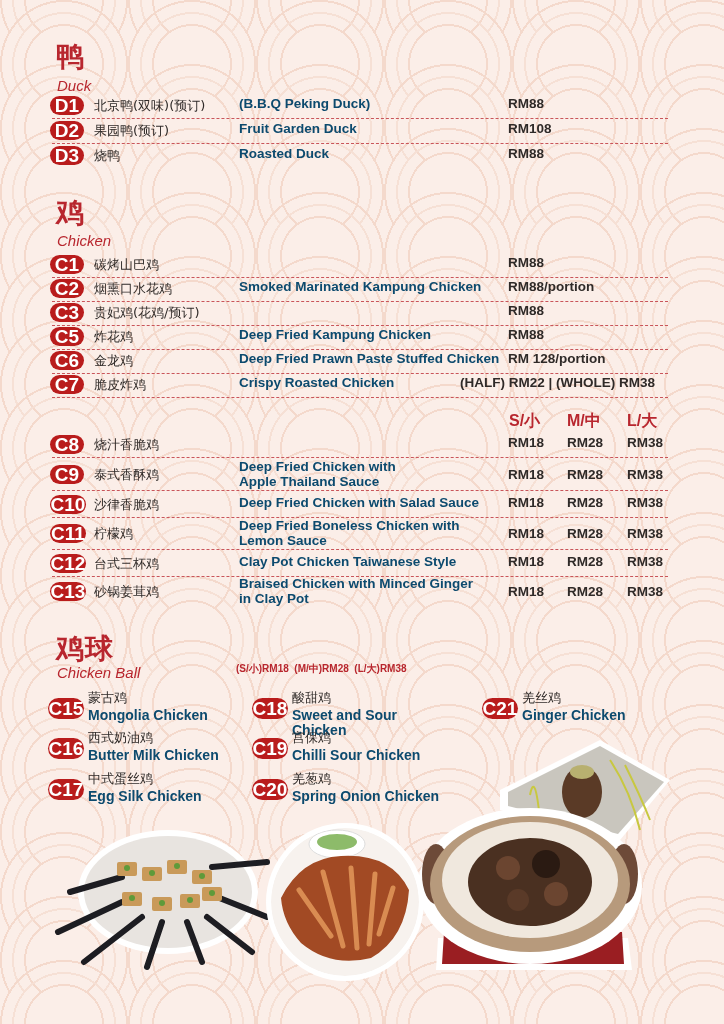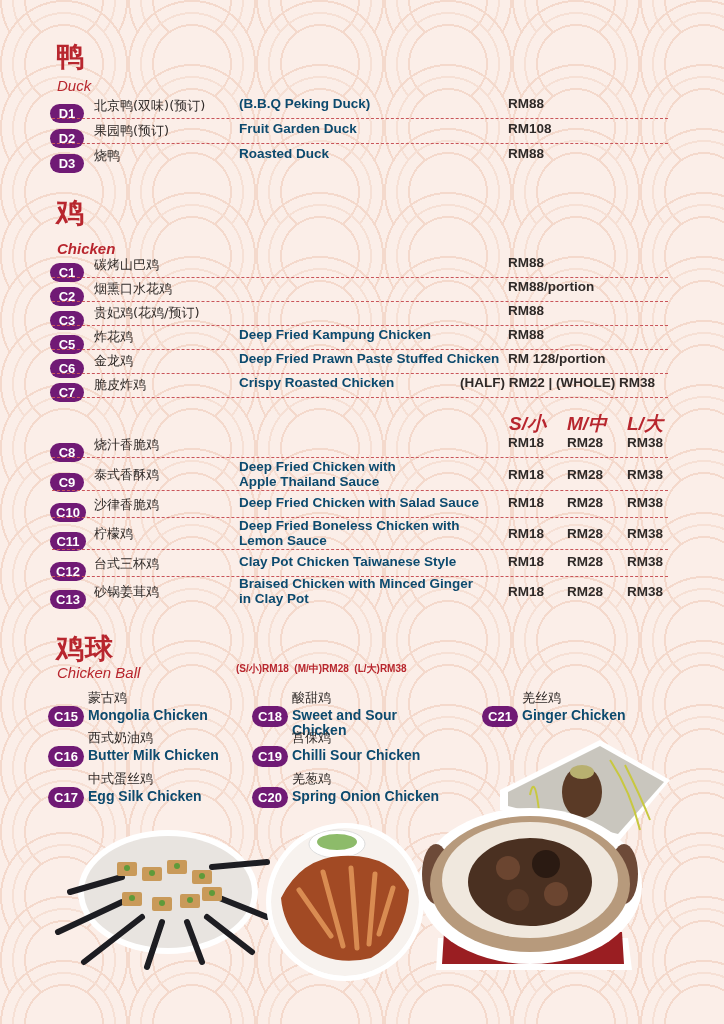--- a/index.html
+++ b/index.html
@@ -27,38 +27,38 @@
     font-style: italic; font-size: 15px; color: #b8262e;
   }
   .row { position: absolute; left: 50px; width: 618px; height: 24px; }
   .row .dash {
     position: absolute; left: 2px; right: 0; bottom: -1px;
     border-bottom: 1.5px dashed #c9555a;
   }
   .badge {
     position: absolute; left: 0; top: 2px;
     width: 34px; height: 19px; border-radius: 10px;
-    background: #701a75; color: #fff;
-    font-weight: bold; font-size: 13px; text-align: center; line-height: 19px; margin-top: 8px;
+    background: #b91c1c; color: #fff;
+    font-weight: bold; font-size: 19px; text-align: center; line-height: 19px;
   }
   .badge.wide { width: 36px; }
   .cn {
     position: absolute; left: 44px; top: 3px;
     font-family: "DejaVu Sans", sans-serif; font-size: 13px; color: #2f2a28;
   }
   .en {
     position: absolute; left: 189px; top: 2px;
     font-weight: bold; font-size: 13.5px; color: #0c4a6e; line-height: 15px;
   }
   .price {
     position: absolute; left: 458px; top: 2px;
     font-weight: bold; font-size: 13.5px; color: #2f2a28; white-space: nowrap;
   }
   .p3 { position: absolute; top: 2px; font-weight: bold; font-size: 13.5px; color: #2f2a28; }
-  .size-hdr { position: absolute; top: 411px; font-weight: bold; font-size: 19px; color: #b8262e; font-style: italic; }
+  .size-hdr { position: absolute; top: 411px; font-weight: bold; font-size: 16px; color: #b8262e; }
   .ball-item { position: absolute; height: 36px; width: 200px; }
   .ball-item .badge { top: 9px; width: 36px; height: 21px; line-height: 21px; border-radius: 11px; }
   .ball-item .cn { left: 40px; top: 0; }
   .ball-item .en { left: 40px; top: 19px; font-size: 14px; }
   .photo { position: absolute; border-radius: 50%; border: 5px solid #fff; overflow: hidden; }
 </style>
 </head>
 <body>
 
 <div class="sec-cn" style="top:38px;">鸭</div>
@@ -79,31 +79,32 @@
   <div class="dash"></div>
 </div>
 <div class="row" style="top:144px;">
   <div class="badge">D3</div>
   <div class="cn">烧鸭</div>
   <div class="en">Roasted Duck</div>
   <div class="price">RM88</div>
 </div>
 
 <div class="sec-cn" style="top:194px;">鸡</div>
-<div class="sec-en" style="top:240px;font-weight:bold;">Chicken</div>
+<div class="sec-en" style="top:232px;">Chicken</div>
 
 <div class="row" style="top:253px;">
   <div class="badge">C1</div>
   <div class="cn">碳烤山巴鸡</div>
   <div class="price">RM88</div>
   <div class="dash"></div>
 </div>
 <div class="row" style="top:277px;">
   <div class="badge">C2</div>
   <div class="cn">烟熏口水花鸡</div>
+  <div class="en">Smoked Marinated Kampung Chicken</div>
   <div class="price">RM88/portion</div>
   <div class="dash"></div>
 </div>
 <div class="row" style="top:301px;">
   <div class="badge">C3</div>
   <div class="cn">贵妃鸡(花鸡/预订)</div>
   <div class="price">RM88</div>
   <div class="dash"></div>
 </div>
 <div class="row" style="top:325px;">

